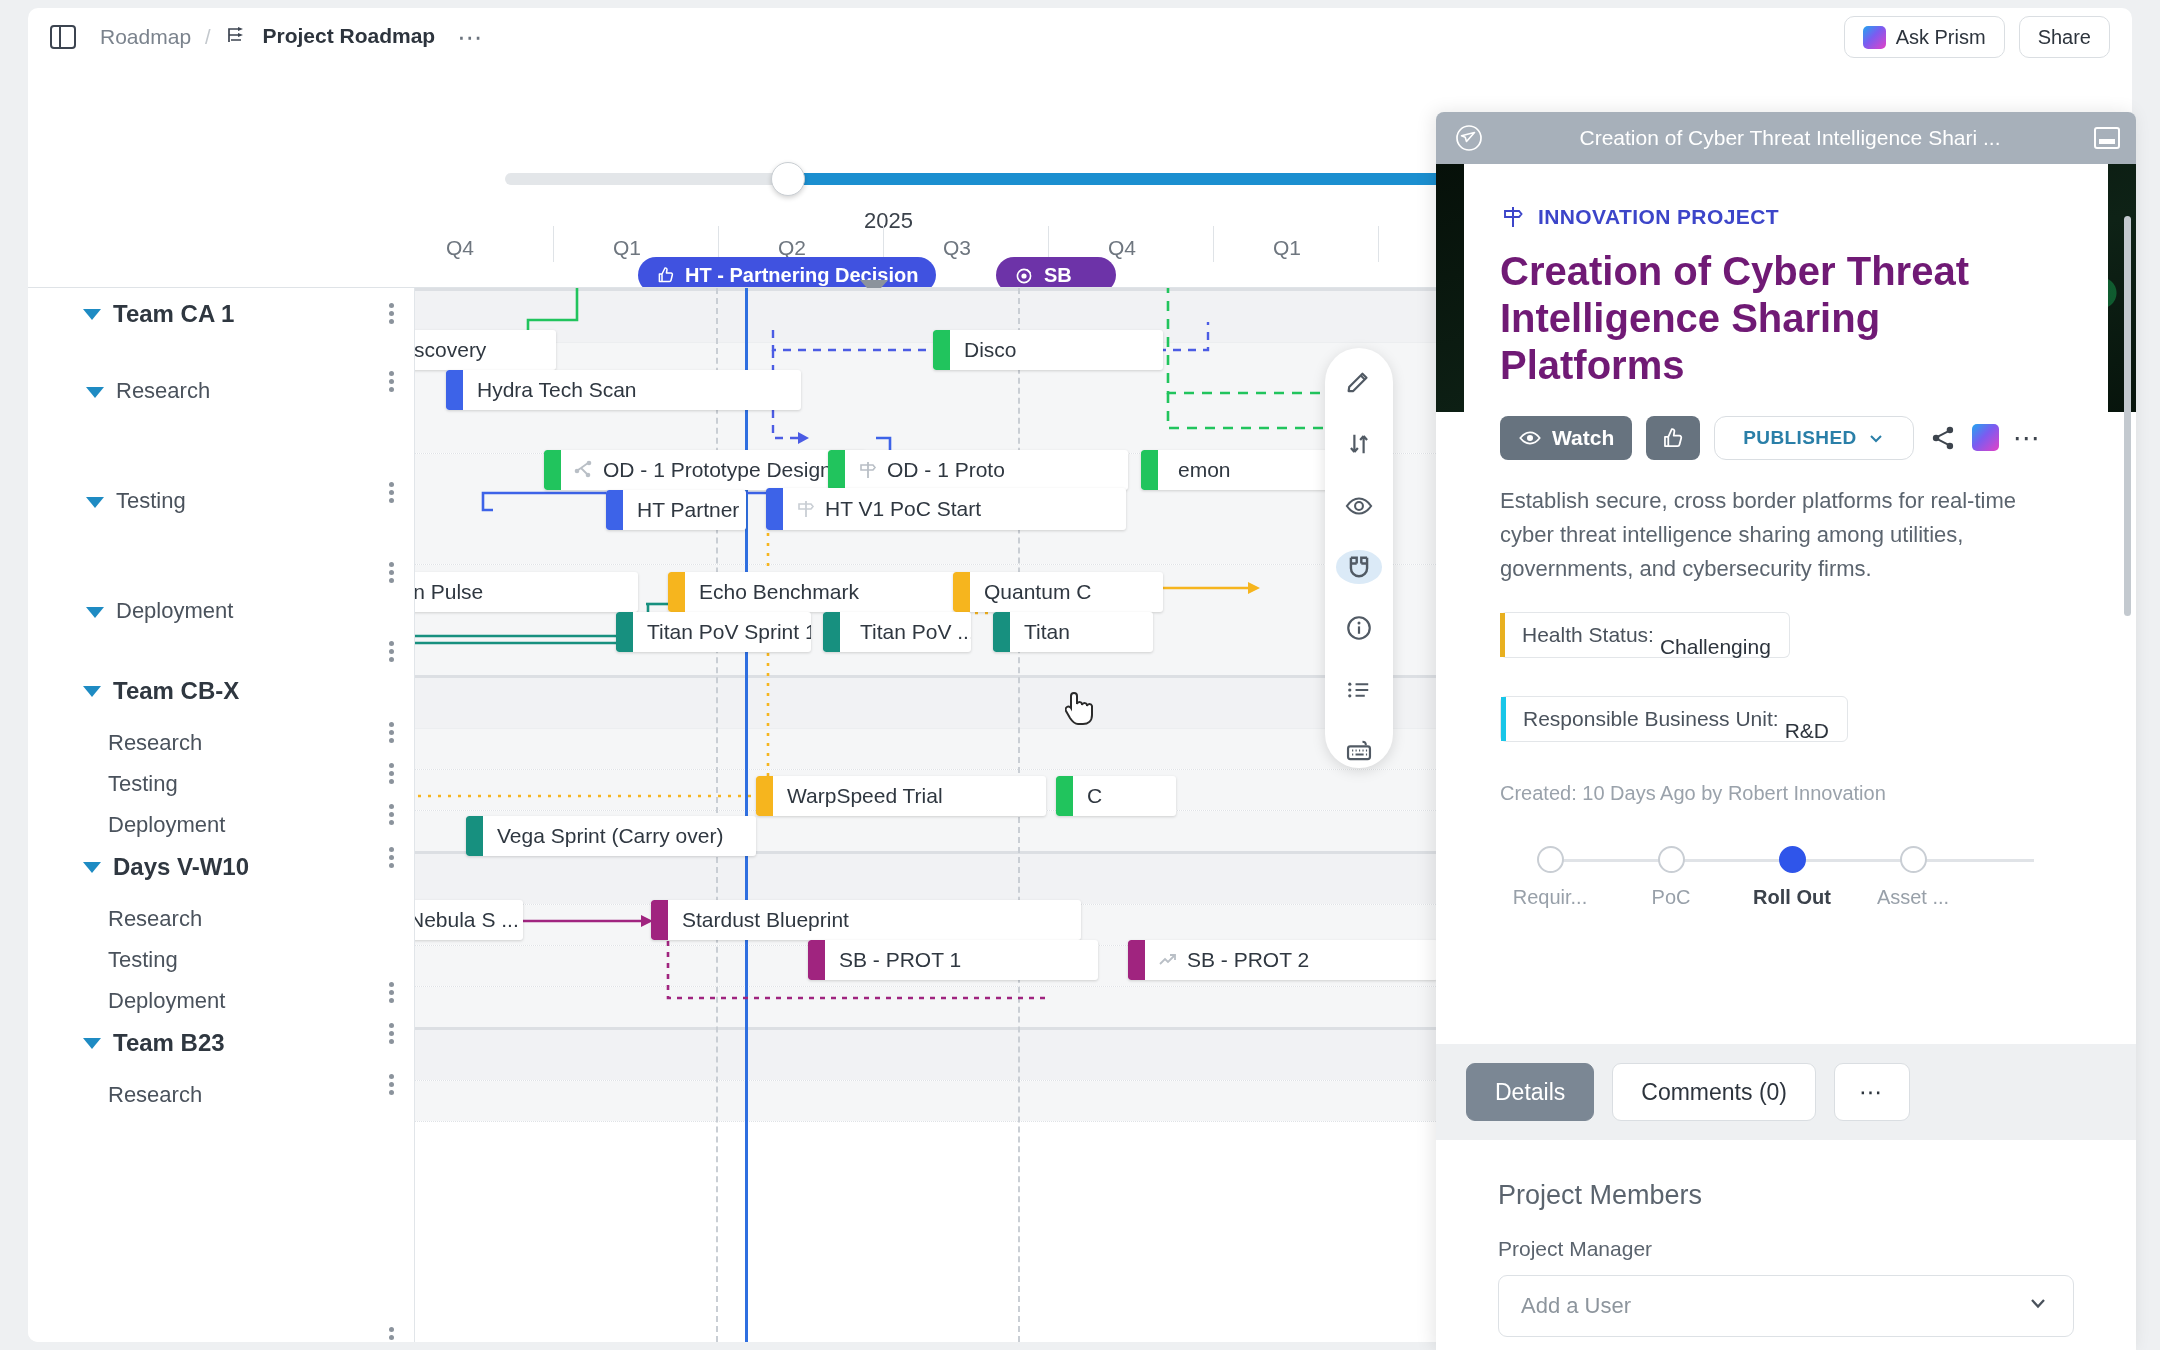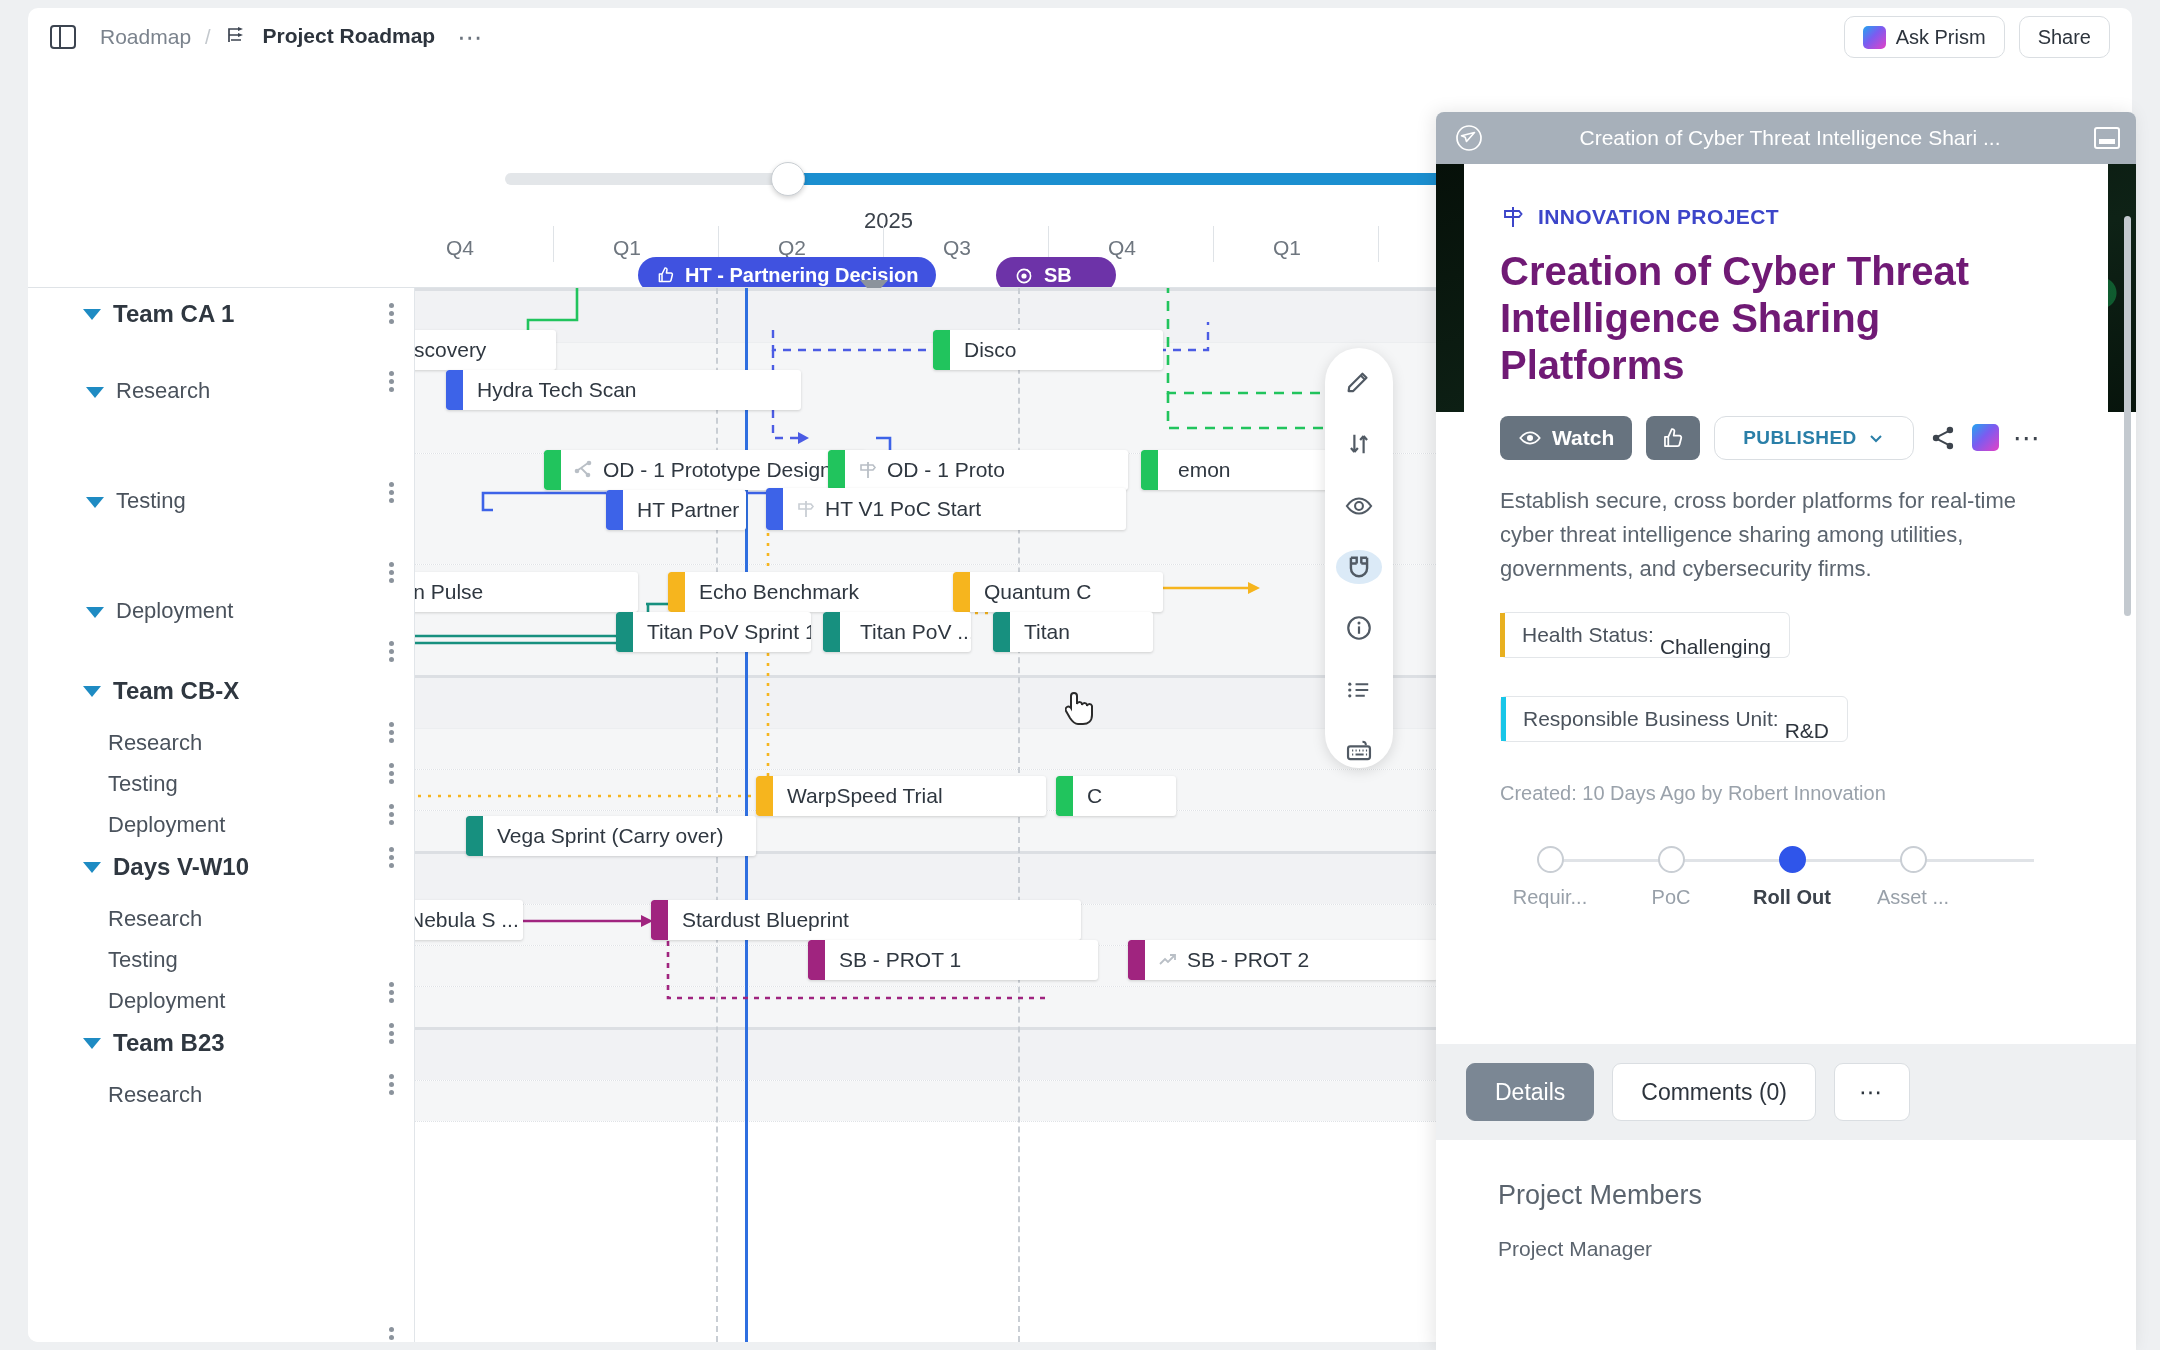--- a/index.html
+++ b/index.html
@@ -689,20 +689,28 @@
 
       <div class="tabs">
         <div class="tab sel">Details</div>
         <div class="tab">Comments (0)</div>
         <div class="tab dots">⋯</div>
       </div>
 
       <div class="members">
         <div class="mem-h">Project Members</div>
         <div class="mem-sub">Project Manager</div>
+        <div class="sel-box">
+          <span>Add a User</span>
+          <span class="chev">
+            <svg width="26" height="26" viewBox="0 0 26 26">
+                <path d="M7 10 L13 16.5 L19 10" stroke="#4a525c" stroke-width="2.3" fill="none"></path>
+              </svg>
+          </span>
+        </div>
 
       </div>
     </div>
   </div>
 
   <svg class="cursor" viewBox="0 0 34 44">
     <path d="M6 18 V8 a3 3 0 0 1 6 0 v8 a2.6 2.6 0 0 1 5 0 v1 a2.6 2.6 0 0 1 5 0 v1 a2.6 2.6 0 0 1 5 0 v9 c0 6 -4 9 -9 9 h-5 c-4 0 -6 -3 -8 -6 l-4 -7 a2.6 2.6 0 0 1 5 -3 Z" fill="#fff" stroke="#2b2b2b" stroke-width="2"></path>
   </svg>
 </div>
 

